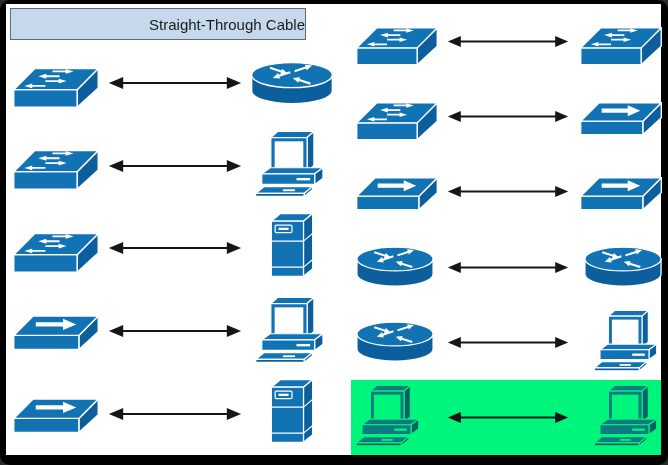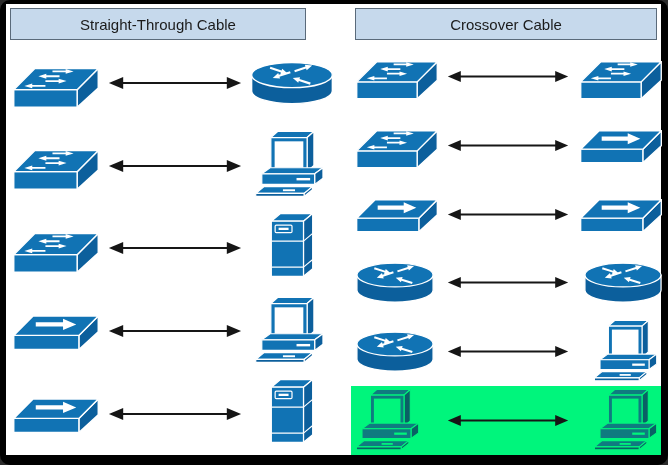--- a/index.html
+++ b/index.html
@@ -12,21 +12,21 @@
   .content {
     position:absolute; left:6px; top:4px; right:7px; bottom:10px;
     background:var(--content-bg,#fff);
     display:flex;
   }
   .panel { display:flex; flex-direction:column; }
   .panel-0 { width:306px; margin-left:2px; }
   .panel-1 { width:310px; margin-left:auto; }
   .header {
     height:30px; flex:0 0 30px;
-    display:flex; align-items:center; justify-content:center;
+    display:flex; align-items:center; justify-content:flex-end;
     background:var(--header-bg,#C6D9EC);
     border:1px solid var(--header-border,#5A6A7A);
     color:var(--header-text,#1b1b1b);
     font-size:15px;
   }
   .panel-0 .header { margin:4px 8px 2px 2px; }
   .panel-1 .header { margin:4px 4px 2px 4px; }
   .rows { flex:1 1 auto; display:flex; flex-direction:column; }
   .row { flex:1 1 0; display:grid; align-items:center; }
   .panel-0 .row { grid-template-columns:96px 1fr 100px; padding:0 2px 0 4px; }
@@ -246,23 +246,20 @@
         <svg>
                   <use href="#icon-server"></use>
                 </svg>
       </span>
     </span>
   </div>
 </div>
     </section>
 
     <section class="panel panel-1">
-      <div class="header">
-        <span>Crossover Cable</span>
-      </div>
       <div class="rows">
   <div class="row">
     <span class="cell l">
       <span class="dev dev-switch">
         <svg>
                   <use href="#icon-switch"></use>
                 </svg>
       </span>
     </span>
     <span class="cell conn">

